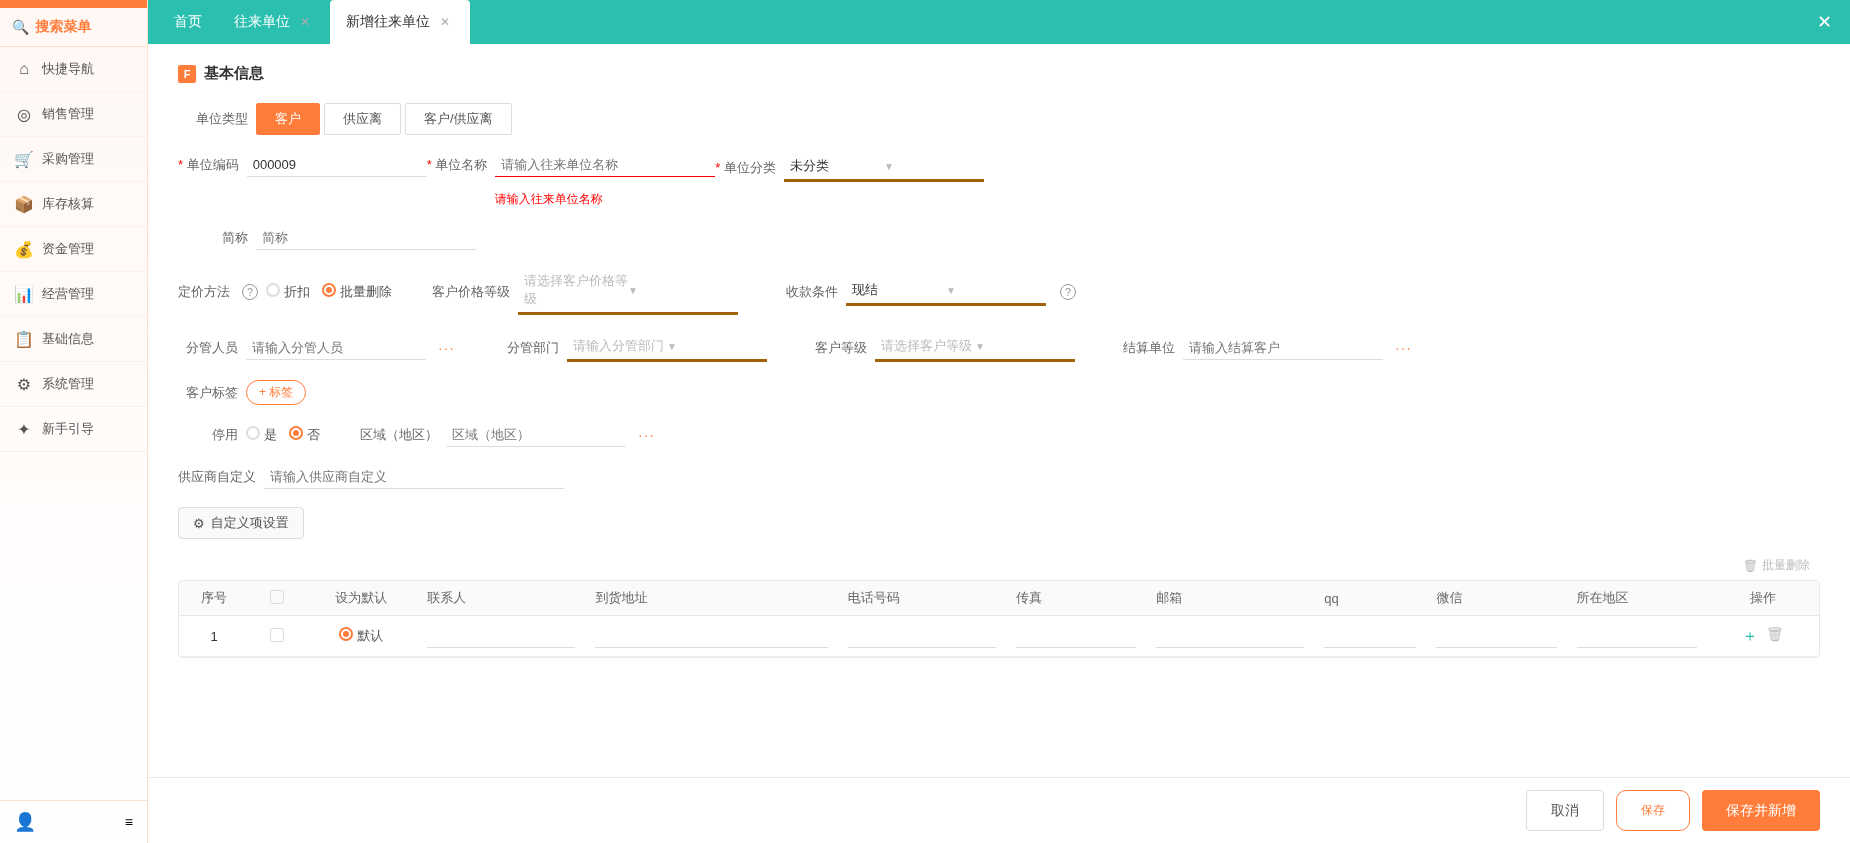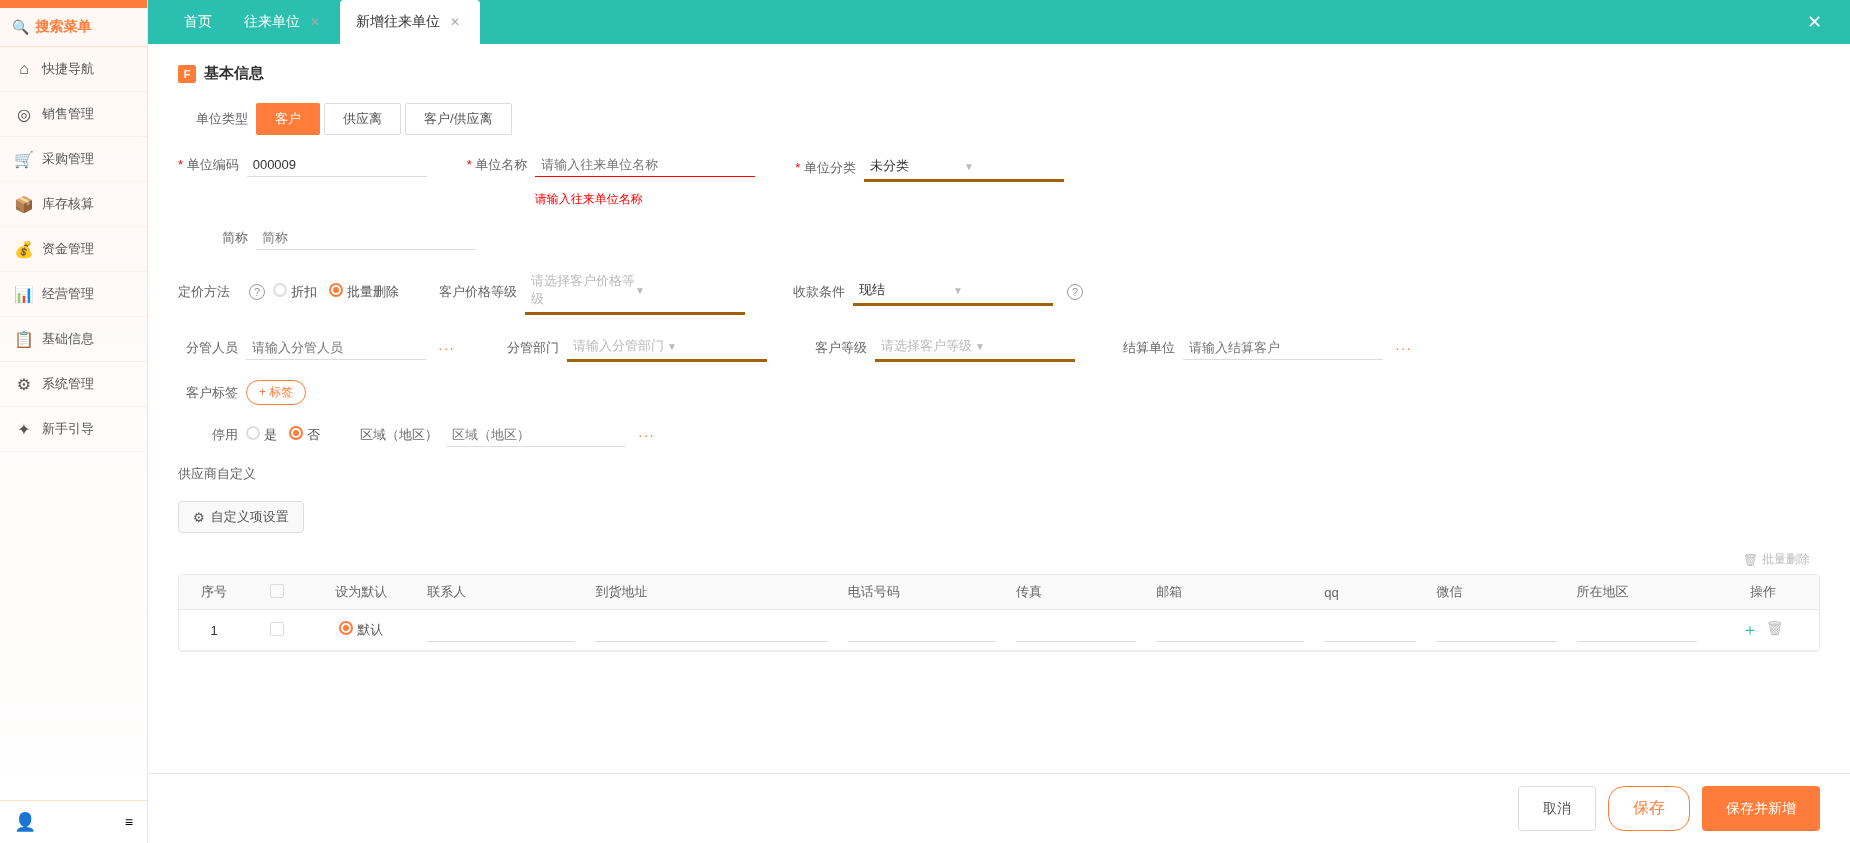--- a/index.html
+++ b/index.html
@@ -64,21 +64,21 @@
       flex-direction: column;
       background: #f0f2f5;
     }
 
     
     .tabbar {
       background: #2bbfb0;
       display: flex;
       align-items: center;
       height: 44px;
-      padding: 0 20px;
+      padding: 0 10px;
     }
     .tab {
       display: flex;
       align-items: center;
       padding: 0 16px;
       height: 44px;
       color: #fff;
       font-size: 14px;
       cursor: pointer;
       gap: 6px;
@@ -371,22 +371,22 @@
       color: #555;
       border-radius: 4px;
       font-size: 14px;
       cursor: pointer;
     }
     .btn-save {
       padding: 11px 24px;
       border: 1px solid #ff7c3a;
       background: #fff;
       color: #ff7c3a;
-      border-radius: 16px;
-      font-size: 16px;
+      border-radius: 10px;
+      font-size: 12px;
       cursor: pointer;
     }
     .btn-save-new {
       padding: 8px 24px;
       background: #ff7c3a;
       border: none;
       color: #fff;
       border-radius: 4px;
       font-size: 14px;
       cursor: pointer;
@@ -490,21 +490,21 @@
       <div class="form-group">
         <div class="form-label">单位类型</div>
         <div class="unit-type-group" style="margin-bottom:0; display:flex; gap:4px;">
           <button class="btn-unit-type active">客户</button>
           <button class="btn-unit-type">供应离</button>
           <button class="btn-unit-type">客户/供应离</button>
         </div>
       </div>
     </div>
 
-    <div class="form-row" style="align-items:flex-start; gap:40px;">
+    <div class="form-row" style="align-items:flex-start; ">
 
       <div class="form-group" style="flex:0 0 auto;">
         <div class="form-label required" style="min-width:60px;">单位编码</div>
         <input class="form-input" type="text" style="width: 180px;" value="000009">
       </div>
 
       <div class="form-group" style="flex:0 0 auto; flex-direction:column; align-items:flex-start;">
         <div style="display:flex;align-items:center;gap:8px;">
           <div class="form-label required" style="min-width:60px;">单位名称</div>
           <input class="form-input error" type="text" style="width: 220px; border-bottom-color: rgb(255, 0, 0);" placeholder="请输入往来单位名称">
@@ -526,21 +526,21 @@
     <div class="form-row">
       <div class="form-group">
         <div class="form-label">简称</div>
         <input class="form-input" type="text" style="width: 220px;" placeholder="简称">
       </div>
     </div>
 
     <div class="form-row" style="gap:40px; align-items:center;">
 
       <div class="form-group" style="flex:0 0 auto;">
-        <div class="form-label" style="min-width:60px; display:flex; align-items:center; gap:19px;">
+        <div class="form-label" style="min-width:60px; display:flex; align-items:center; gap:12px;">
           <span>定价方法</span>
           <span class="help-icon">?</span>
         </div>
         <div class="radio-group">
           <div class="radio-item">
             <div class="radio-circle"></div>
             <span>折扣</span>
           </div>
           <div class="radio-item">
             <div class="radio-circle checked"></div>
@@ -625,20 +625,21 @@
         <div class="form-label" style="min-width:70px;">区域（地区）</div>
         <input class="form-input" type="text" style="width: 180px;" placeholder="区域（地区）">
         <span class="dots-btn">···</span>
       </div>
 
     </div>
 
     <div class="form-row">
       <div class="form-group">
         <div class="form-label" style="min-width:70px;">供应商自定义</div>
+        <input class="form-input" type="text" style="width: 300px;" placeholder="请输入供应商自定义">
       </div>
     </div>
 
     <button class="custom-btn">
       <span>⚙</span>
       <span>自定义项设置</span>
     </button>
 
     <div>
       <div class="table-actions-top">

